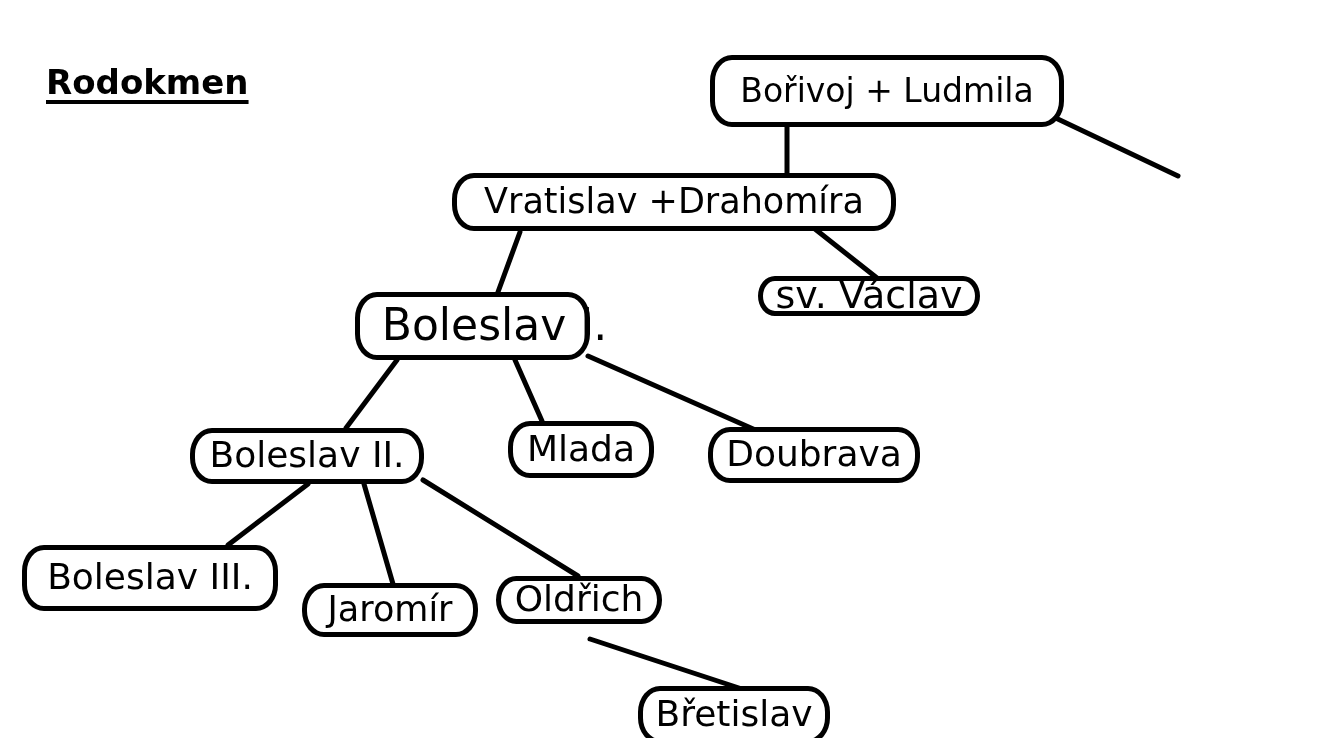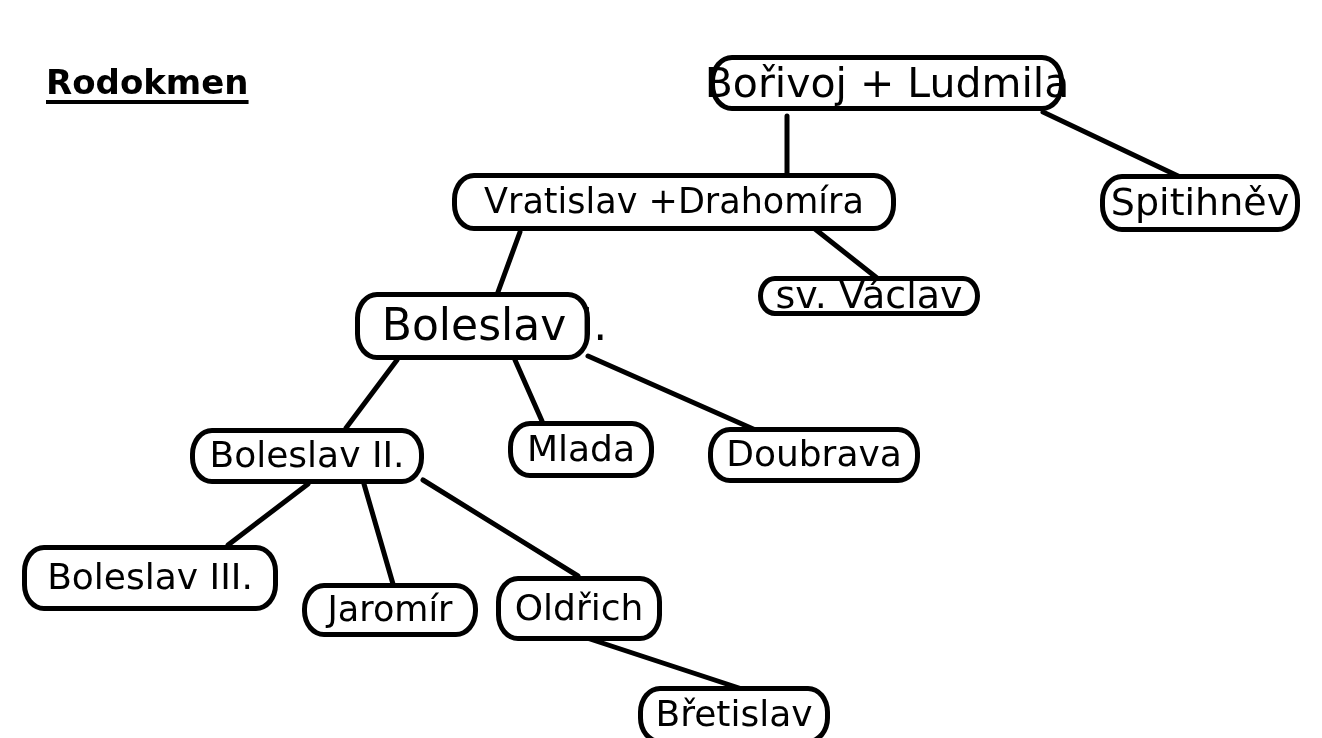--- a/index.html
+++ b/index.html
@@ -72,25 +72,22 @@
       <line x1="515" y1="336" x2="542" y2="397" stroke="#000000" stroke-width="5" stroke-linecap="round"></line>
       <line x1="588" y1="332" x2="760" y2="408" stroke="#000000" stroke-width="5" stroke-linecap="round"></line>
       <line x1="308" y1="460" x2="228" y2="521" stroke="#000000" stroke-width="5" stroke-linecap="round"></line>
       <line x1="364" y1="460" x2="393" y2="560" stroke="#000000" stroke-width="5" stroke-linecap="round"></line>
       <line x1="423" y1="456" x2="578" y2="552" stroke="#000000" stroke-width="5" stroke-linecap="round"></line>
       <line x1="590" y1="615" x2="742" y2="665" stroke="#000000" stroke-width="5" stroke-linecap="round"></line>
     </svg>
 
   <div id="title">Rodokmen</div>
 
-  <div class="node" style="left: 710px; top: 31px; width: 354px; height: 56px; font-size: 41px; align-items: flex-end;">
+  <div class="node" style="left: 710px; top: 31px; width: 354px; height: 72px; font-size: 33px;">
     <span class="node-label">Bořivoj + Ludmila</span>
-  </div>
-  <div class="node" style="left: 1100px; top: 150px; width: 200px; height: 58px; font-size: 38px;">
-    <span class="node-label">Spitihněv</span>
   </div>
   <div class="node" style="left: 452px; top: 149px; width: 444px; height: 58px; font-size: 35px;">
     <span class="node-label">Vratislav +Drahomíra</span>
   </div>
   <div class="node" style="left: 758px; top: 252px; width: 222px; height: 40px; font-size: 38px;">
     <span class="node-label">sv. Václav</span>
   </div>
   <div class="node" style="left: 355px; top: 268px; width: 235px; height: 68px; font-size: 44px; padding-left: 44px;">
     <span class="node-label">Boleslav I.</span>
   </div>
@@ -102,20 +99,20 @@
   </div>
   <div class="node" style="left: 708px; top: 403px; width: 212px; height: 56px; font-size: 36px;">
     <span class="node-label">Doubrava</span>
   </div>
   <div class="node" style="left: 302px; top: 559px; width: 176px; height: 54px; font-size: 35px;">
     <span class="node-label">Jaromír</span>
   </div>
   <div class="node" style="left: 22px; top: 521px; width: 256px; height: 66px; font-size: 36px;">
     <span class="node-label">Boleslav III.</span>
   </div>
-  <div class="node" style="left: 496px; top: 552px; width: 166px; height: 65px; font-size: 36px;">
+  <div class="node" style="left: 496px; top: 552px; width: 166px; height: 48px; font-size: 36px;">
     <span class="node-label">Oldřich</span>
   </div>
   <div class="node" style="left: 638px; top: 662px; width: 192px; height: 58px; font-size: 36px;">
     <span class="node-label">Břetislav</span>
   </div>
 
 </div>
 
 </body></html>

